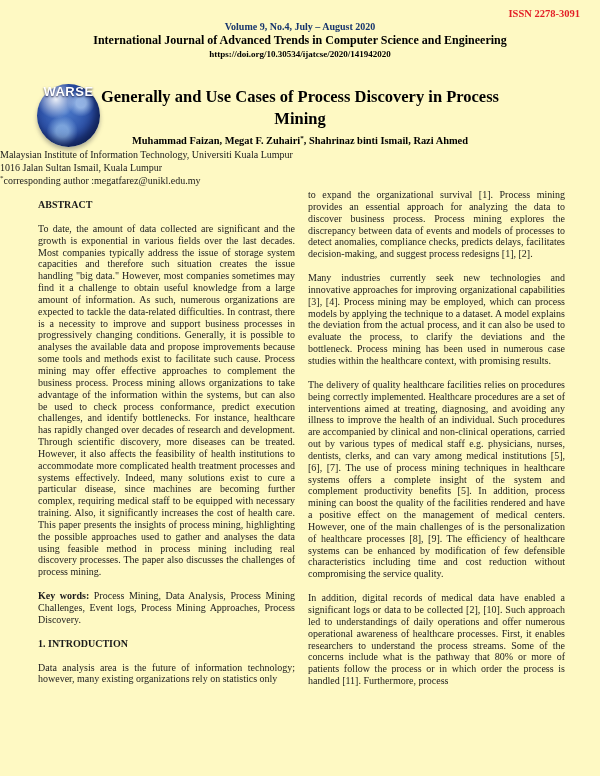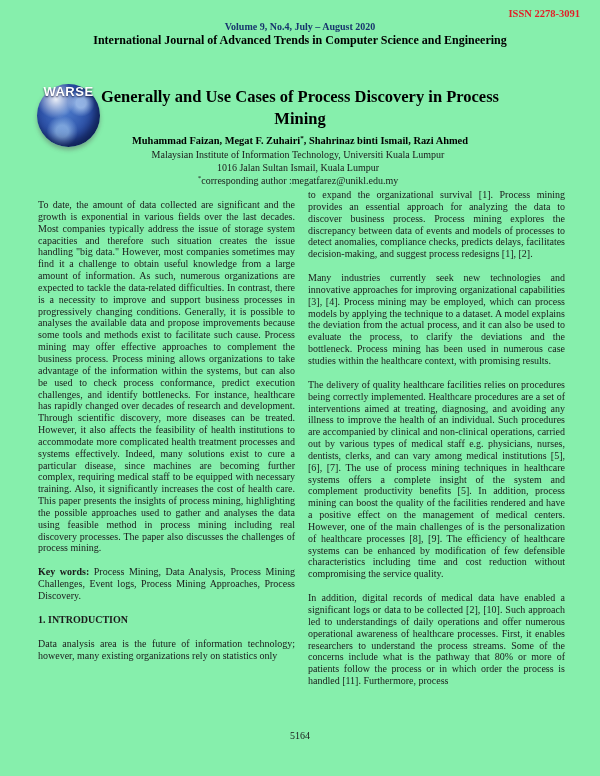--- a/index.html
+++ b/index.html
@@ -1,19 +1,19 @@
 <!DOCTYPE html>
 <html><head>
 <meta charset="utf-8">
 <style>
   html,body{margin:0;padding:0;background:#ffffff;}
   .page{
     position:relative;
     width:600px;height:776px;
-    background:#86efac;
+    background:#fef9c3;
     font-family:"Liberation Serif", serif;
     color:#1a1a1a;
     overflow:hidden;
   }
   
   .issn{
     position:absolute;top:8px;right:20px;
     font-size:10.5px;font-weight:bold;color:#e31e26;
   }
   .hdr{position:absolute;top:21px;left:0;right:0;text-align:center;}
@@ -39,21 +39,21 @@
   }
   
   .title{
     position:absolute;top:86px;left:90px;width:420px;
     text-align:center;font-size:16.5px;font-weight:bold;line-height:21.5px;color:#000;
   }
   .authors{
     position:absolute;top:135px;left:0;right:0;text-align:center;
     font-size:10.4px;font-weight:bold;color:#000;
   }
-  .affil{position:absolute;left:0;right:4px;text-align:center;font-size:10px;color:#1a1a1a;}
+  .affil{position:absolute;left:0;right:4px;font-size:10px;color:#1a1a1a;}
   .affil1{top:149px;}
   .affil2{top:162px;}
   .corresp{top:175px;}
   sup.star{font-size:7px;vertical-align:super;line-height:0;}
   
   .columns{
     position:absolute;top:189px;left:38px;width:527px;
     display:flex;gap:13px;
   }
   .col{
@@ -74,47 +74,48 @@
 </head>
 <body>
 
 <div class="page">
 
   <div class="issn">ISSN 2278-3091</div>
 
   <div class="hdr">
     <div class="volume">Volume 9, No.4, July – August 2020</div>
     <div class="journal">International Journal of Advanced Trends in Computer Science and Engineering</div>
+    <div class="doi">https://doi.org/10.30534/ijatcse/2020/141942020</div>
   </div>
 
   <div class="logo">
     <span class="logo-text">WARSE</span>
   </div>
 
   <div class="title">Generally and Use Cases of Process Discovery in Process Mining</div>
 
   <div class="authors"><span>Muhammad Faizan, Megat F. Zuhairi</span><sup class="star">*</sup><span>, Shahrinaz binti Ismail, Razi Ahmed</span></div>
 
   <div class="affil affil1">Malaysian Institute of Information Technology, Universiti Kuala Lumpur</div>
   <div class="affil affil2">1016 Jalan Sultan Ismail, Kuala Lumpur</div>
   <div class="affil corresp"><sup class="star">*</sup><span>corresponding author :megatfarez@unikl.edu.my</span></div>
 
   <div class="columns">
 
     <div class="col col-left">
+      <div class="sect-heading">ABSTRACT</div>
       <p>To date, the amount of data collected are significant and the growth is exponential in various fields over the last decades. Most companies typically address the issue of storage system capacities and therefore such situation creates the issue handling "big data." However, most companies sometimes may find it a challenge to obtain useful knowledge from a large amount of information. As such, numerous organizations are expected to tackle the data-related difficulties. In contrast, there is a necessity to improve and support business processes in progressively changing conditions. Generally, it is possible to analyses the available data and propose improvements because some tools and methods exist to facilitate such cause. Process mining may offer effective approaches to complement the business process. Process mining allows organizations to take advantage of the information within the systems, but can also be used to check process conformance, predict execution challenges, and identify bottlenecks. For instance, healthcare has rapidly changed over decades of research and development. Through scientific discovery, more diseases can be treated. However, it also affects the feasibility of health institutions to accommodate more complicated health treatment processes and systems effectively. Indeed, many solutions exist to cure a particular disease, since machines are becoming further complex, requiring medical staff to be equipped with necessary training. Also, it significantly increases the cost of health care. This paper presents the insights of process mining, highlighting the possible approaches used to gather and analyses the data using feasible method in process mining including real discovery processes. The paper also discusses the challenges of process mining.</p>
       <p><span class="bold">Key words:</span><span> Process Mining, Data Analysis, Process Mining Challenges, Event logs, Process Mining Approaches, Process Discovery.</span></p>
       <div class="sect-heading">1. INTRODUCTION</div>
       <p>Data analysis area is the future of information technology; however, many existing organizations rely on statistics only</p>
     </div>
 
     <div class="col col-right">
       <p>to expand the organizational survival [1]. Process mining provides an essential approach for analyzing the data to discover business process. Process mining explores the discrepancy between data of events and models of processes to detect anomalies, compliance checks, predicts delays, facilitates decision-making, and suggest process redesigns [1], [2].</p>
       <p>Many industries currently seek new technologies and innovative approaches for improving organizational capabilities [3], [4]. Process mining may be employed, which can process models by applying the technique to a dataset. A model explains the deviation from the actual process, and it can also be used to evaluate the process, to clarify the deviations and the bottleneck. Process mining has been used in numerous case studies within the healthcare context, with promising results.</p>
       <p>The delivery of quality healthcare facilities relies on procedures being correctly implemented. Healthcare procedures are a set of interventions aimed at treating, diagnosing, and avoiding any illness to improve the health of an individual. Such procedures are accompanied by clinical and non-clinical operations, carried out by various types of medical staff e.g. physicians, nurses, dentists, clerks, and can vary among medical institutions [5], [6], [7].  The use of process mining techniques in healthcare systems offers a complete insight of the system and complement productivity benefits [5]. In addition, process mining can boost the quality of the facilities rendered and have a positive effect on the management of medical centers. However, one of the main challenges of is the personalization of healthcare processes [8], [9]. The efficiency of healthcare systems can be enhanced by modification of few defensible characteristics including time and cost reduction without compromising the service quality.</p>
       <p>In addition, digital records of medical data have enabled a significant logs or data to be collected [2], [10]. Such approach led to understandings of daily operations and offer numerous operational awareness of healthcare processes. First, it enables researchers to understand the process streams. Some of the concerns include what is the pathway that 80% or more of patients follow the process or in which order the process is handled [11]. Furthermore, process</p>
     </div>
 
   </div>
 
-  <div class="pagenum">5164</div>
 
 </div>
 
 </body></html>

